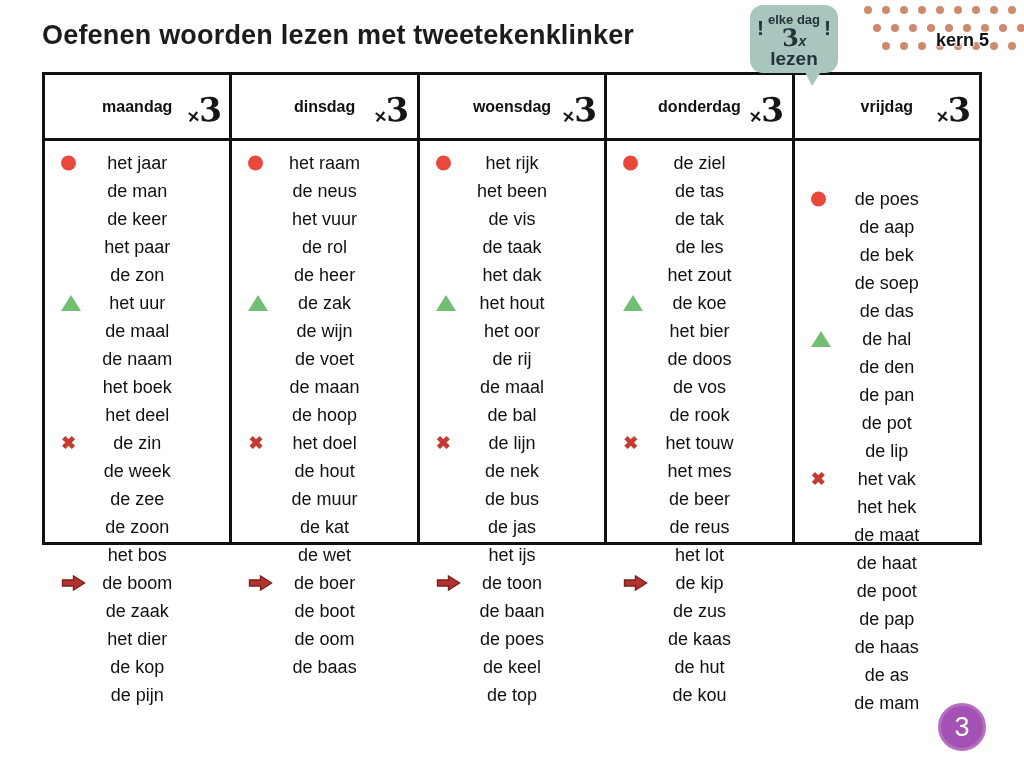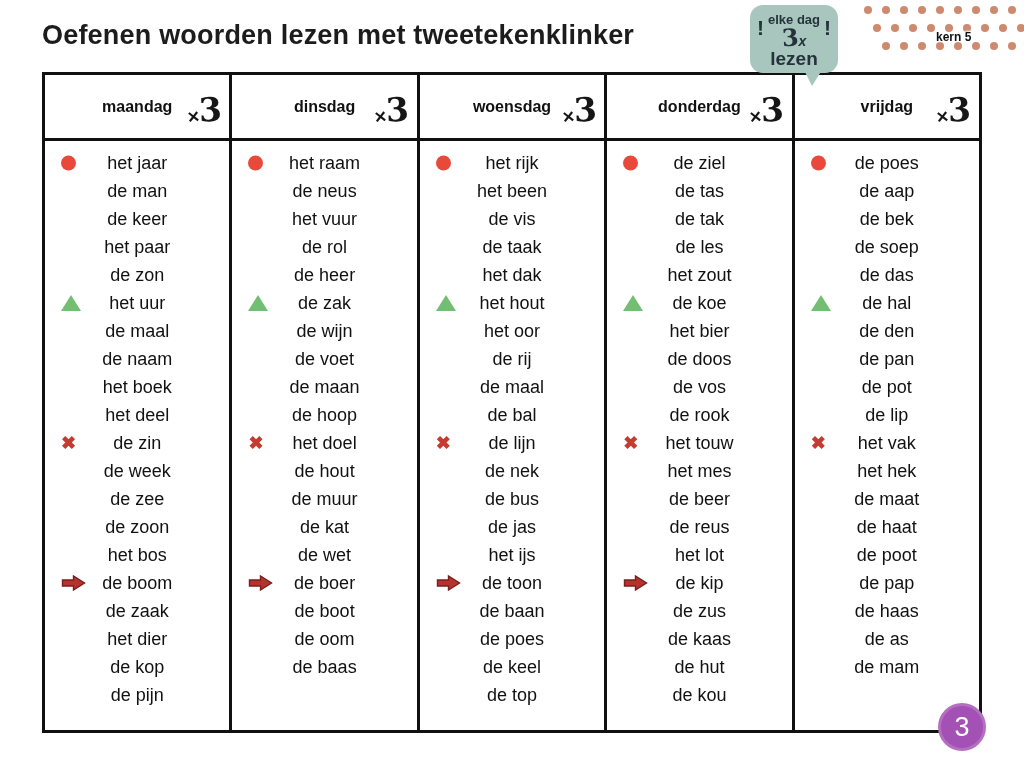--- a/index.html
+++ b/index.html
@@ -27,30 +27,30 @@
   .excl-right{right:7px;}
   .bubble-line1{padding-top:8px;font-size:13px;font-weight:bold;line-height:14px;}
   .bubble-times{line-height:22px;}
   .bubble-count{font-size:24px;font-weight:bold;font-family:"DejaVu Serif",serif;display:inline-block;transform:rotate(-4deg);}
   .bubble-x{font-size:14px;font-style:italic;font-weight:bold;}
   .bubble-line2{font-size:19px;font-weight:bold;line-height:14px;}
   
   .dots{position:absolute;left:0;top:0;z-index:1;}
   .dot{position:absolute;width:8px;height:8px;border-radius:50%;background:var(--dot-color);}
   .kern-label{
-    position:absolute;left:936px;top:30px;z-index:2;font-size:12px;font-weight:bold;color:#111;
+    position:absolute;left:936px;top:30px;z-index:2;font-size:18px;font-weight:bold;color:#111;
     text-shadow:0 0 2px #fff,0 0 2px #fff,0 0 3px #fff,0 0 3px #fff;
   }
   
   .word-table{
-    position:absolute;left:42px;top:72px;width:940px;height:661px;box-sizing:border-box;
+    position:absolute;left:42px;top:72px;width:940px;height:473px;box-sizing:border-box;
     border:3px solid #111;display:flex;background:#fff;z-index:3;
   }
   .col{flex:1 1 0;border-right:3px solid #111;display:flex;flex-direction:column;min-width:0;}
-  .col:last-child{border-right:none;}
+  .col:last-child{border-right:none;gap:36px;}
   .col-header{
     height:63px;flex:0 0 63px;border-bottom:3px solid #111;position:relative;
     display:flex;align-items:center;justify-content:center;
   }
   .day{font-weight:bold;font-size:16px;color:#111;}
   .x3{
     position:absolute;right:8px;top:16px;transform:rotate(-7deg);
     color:#161616;white-space:nowrap;
   }
   .x3 .times{font-size:20px;font-weight:bold;}

